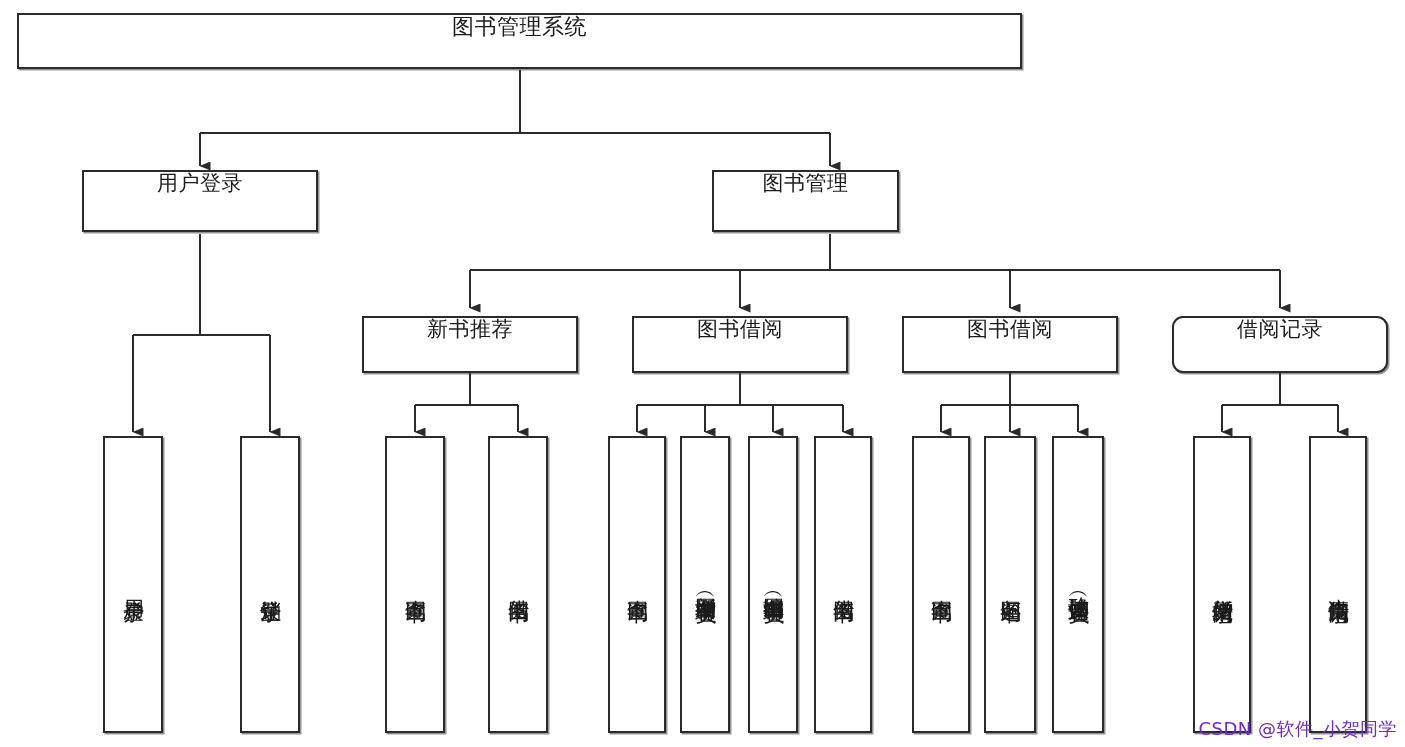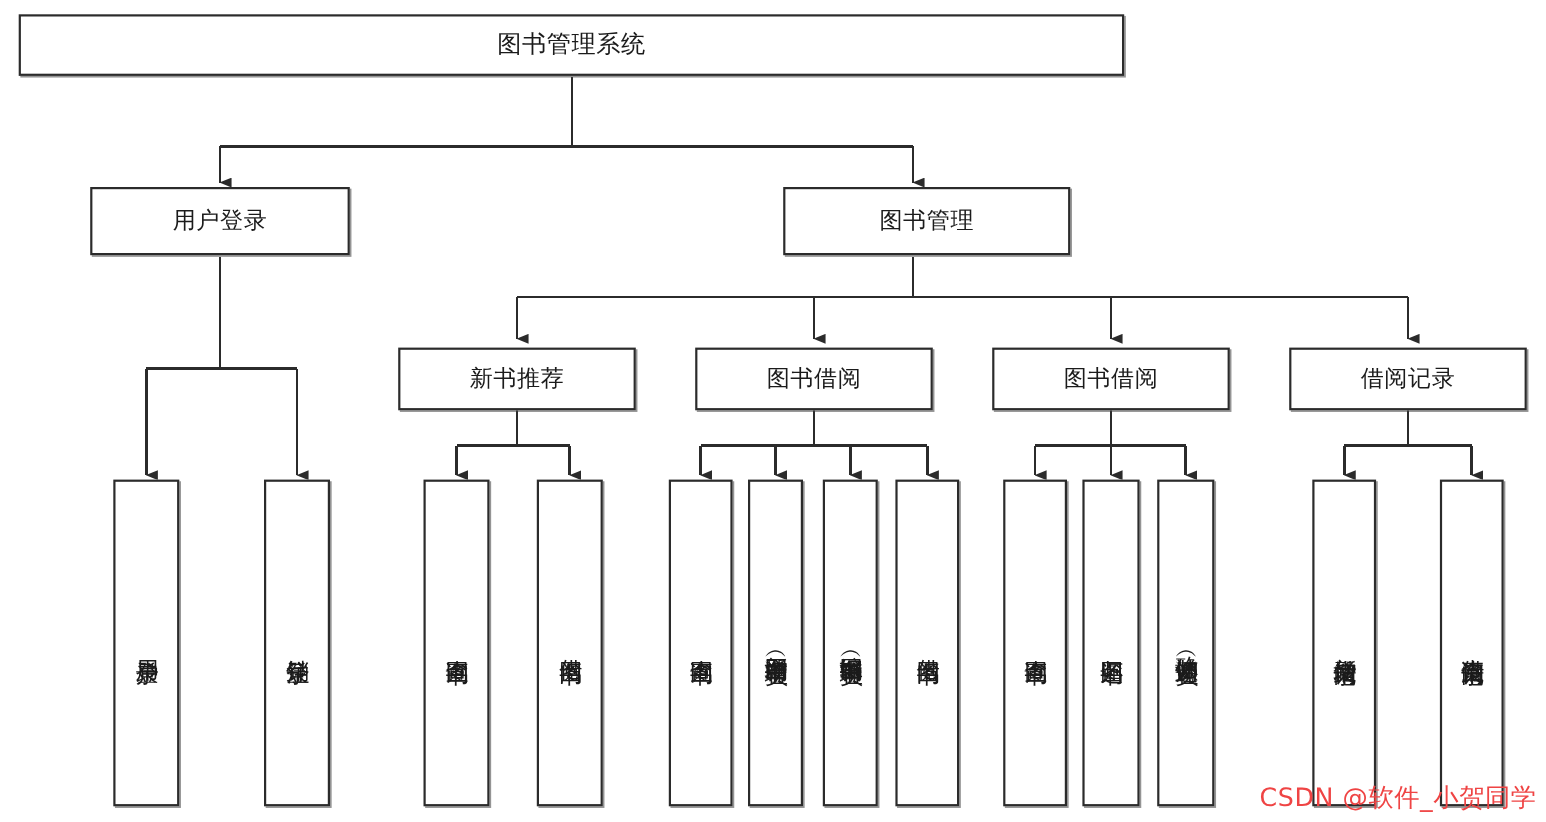--- a/index.html
+++ b/index.html
@@ -20,21 +20,20 @@
     top: 0;
     width: 1405px;
     height: 747px;
   }
   .node-box {
     position: absolute;
     box-sizing: border-box;
     border: 2px solid #2b2b2b;
     background: #ffffff;
     display: flex;
-    align-items: center;
     justify-content: center;
     box-shadow: 1.5px 1.5px 0 rgba(60,60,60,0.55);
   }
   .node-label-h {
     font-size: 21px;
     color: #1b1b1b;
     letter-spacing: 0.5px;
     line-height: 1.1;
     white-space: nowrap;
     text-align: center;
@@ -67,22 +66,22 @@
     left: 0;
     top: 0;
     width: 1405px;
     height: 747px;
     pointer-events: none;
   }
   #watermark {
     position: absolute;
     right: 8px;
     bottom: 6px;
-    font-size: 23px;
-    color: #ef4444;
+    font-size: 18px;
+    color: #6d28d9;
     white-space: nowrap;
     letter-spacing: 0.5px;
   }
 </style>
 </head>
 <body>
 
 <div id="diagram-root">
 
   <svg id="connector-layer" viewBox="0 0 1405 747" xmlns="http://www.w3.org/2000/svg">
@@ -136,37 +135,37 @@
   </svg>
 
   <div class="node-box root" style="left:17px; top:13px; width:1005px; height:56px;">
     <span class="node-label-h">图书管理系统</span>
   </div>
 
   <div class="node-box" style="left:82px; top:170px; width:236px; height:62px;">
     <span class="node-label-h">用户登录</span>
   </div>
 
-  <div class="node-box" style="left:712px; top:170px; width:261px; height:62px;">
+  <div class="node-box" style="left:712px; top:170px; width:187px; height:62px;">
     <span class="node-label-h">图书管理</span>
   </div>
 
   <div class="node-box" style="left:632px; top:316px; width:216px; height:57px;">
     <span class="node-label-h">图书借阅</span>
   </div>
 
   <div class="node-box" style="left:362px; top:316px; width:216px; height:57px;">
     <span class="node-label-h">新书推荐</span>
   </div>
 
   <div class="node-box" style="left:902px; top:316px; width:216px; height:57px;">
     <span class="node-label-h">图书借阅</span>
   </div>
 
-  <div class="node-box" style="left:1172px; top:316px; width:216px; height:57px;">
+  <div class="node-box" style="left:1172px; top:316px; width:216px; height:57px;border-radius:11px;">
     <span class="node-label-h">借阅记录</span>
   </div>
 
   <div class="leaf-box" style="left:103px; top:436px; width:60px; height:297px;">
     <span class="node-label-v">用户登录</span>
   </div>
 
   <div class="leaf-box" style="left:240px; top:436px; width:60px; height:297px;">
     <span class="node-label-v">注销登录</span>
   </div>

